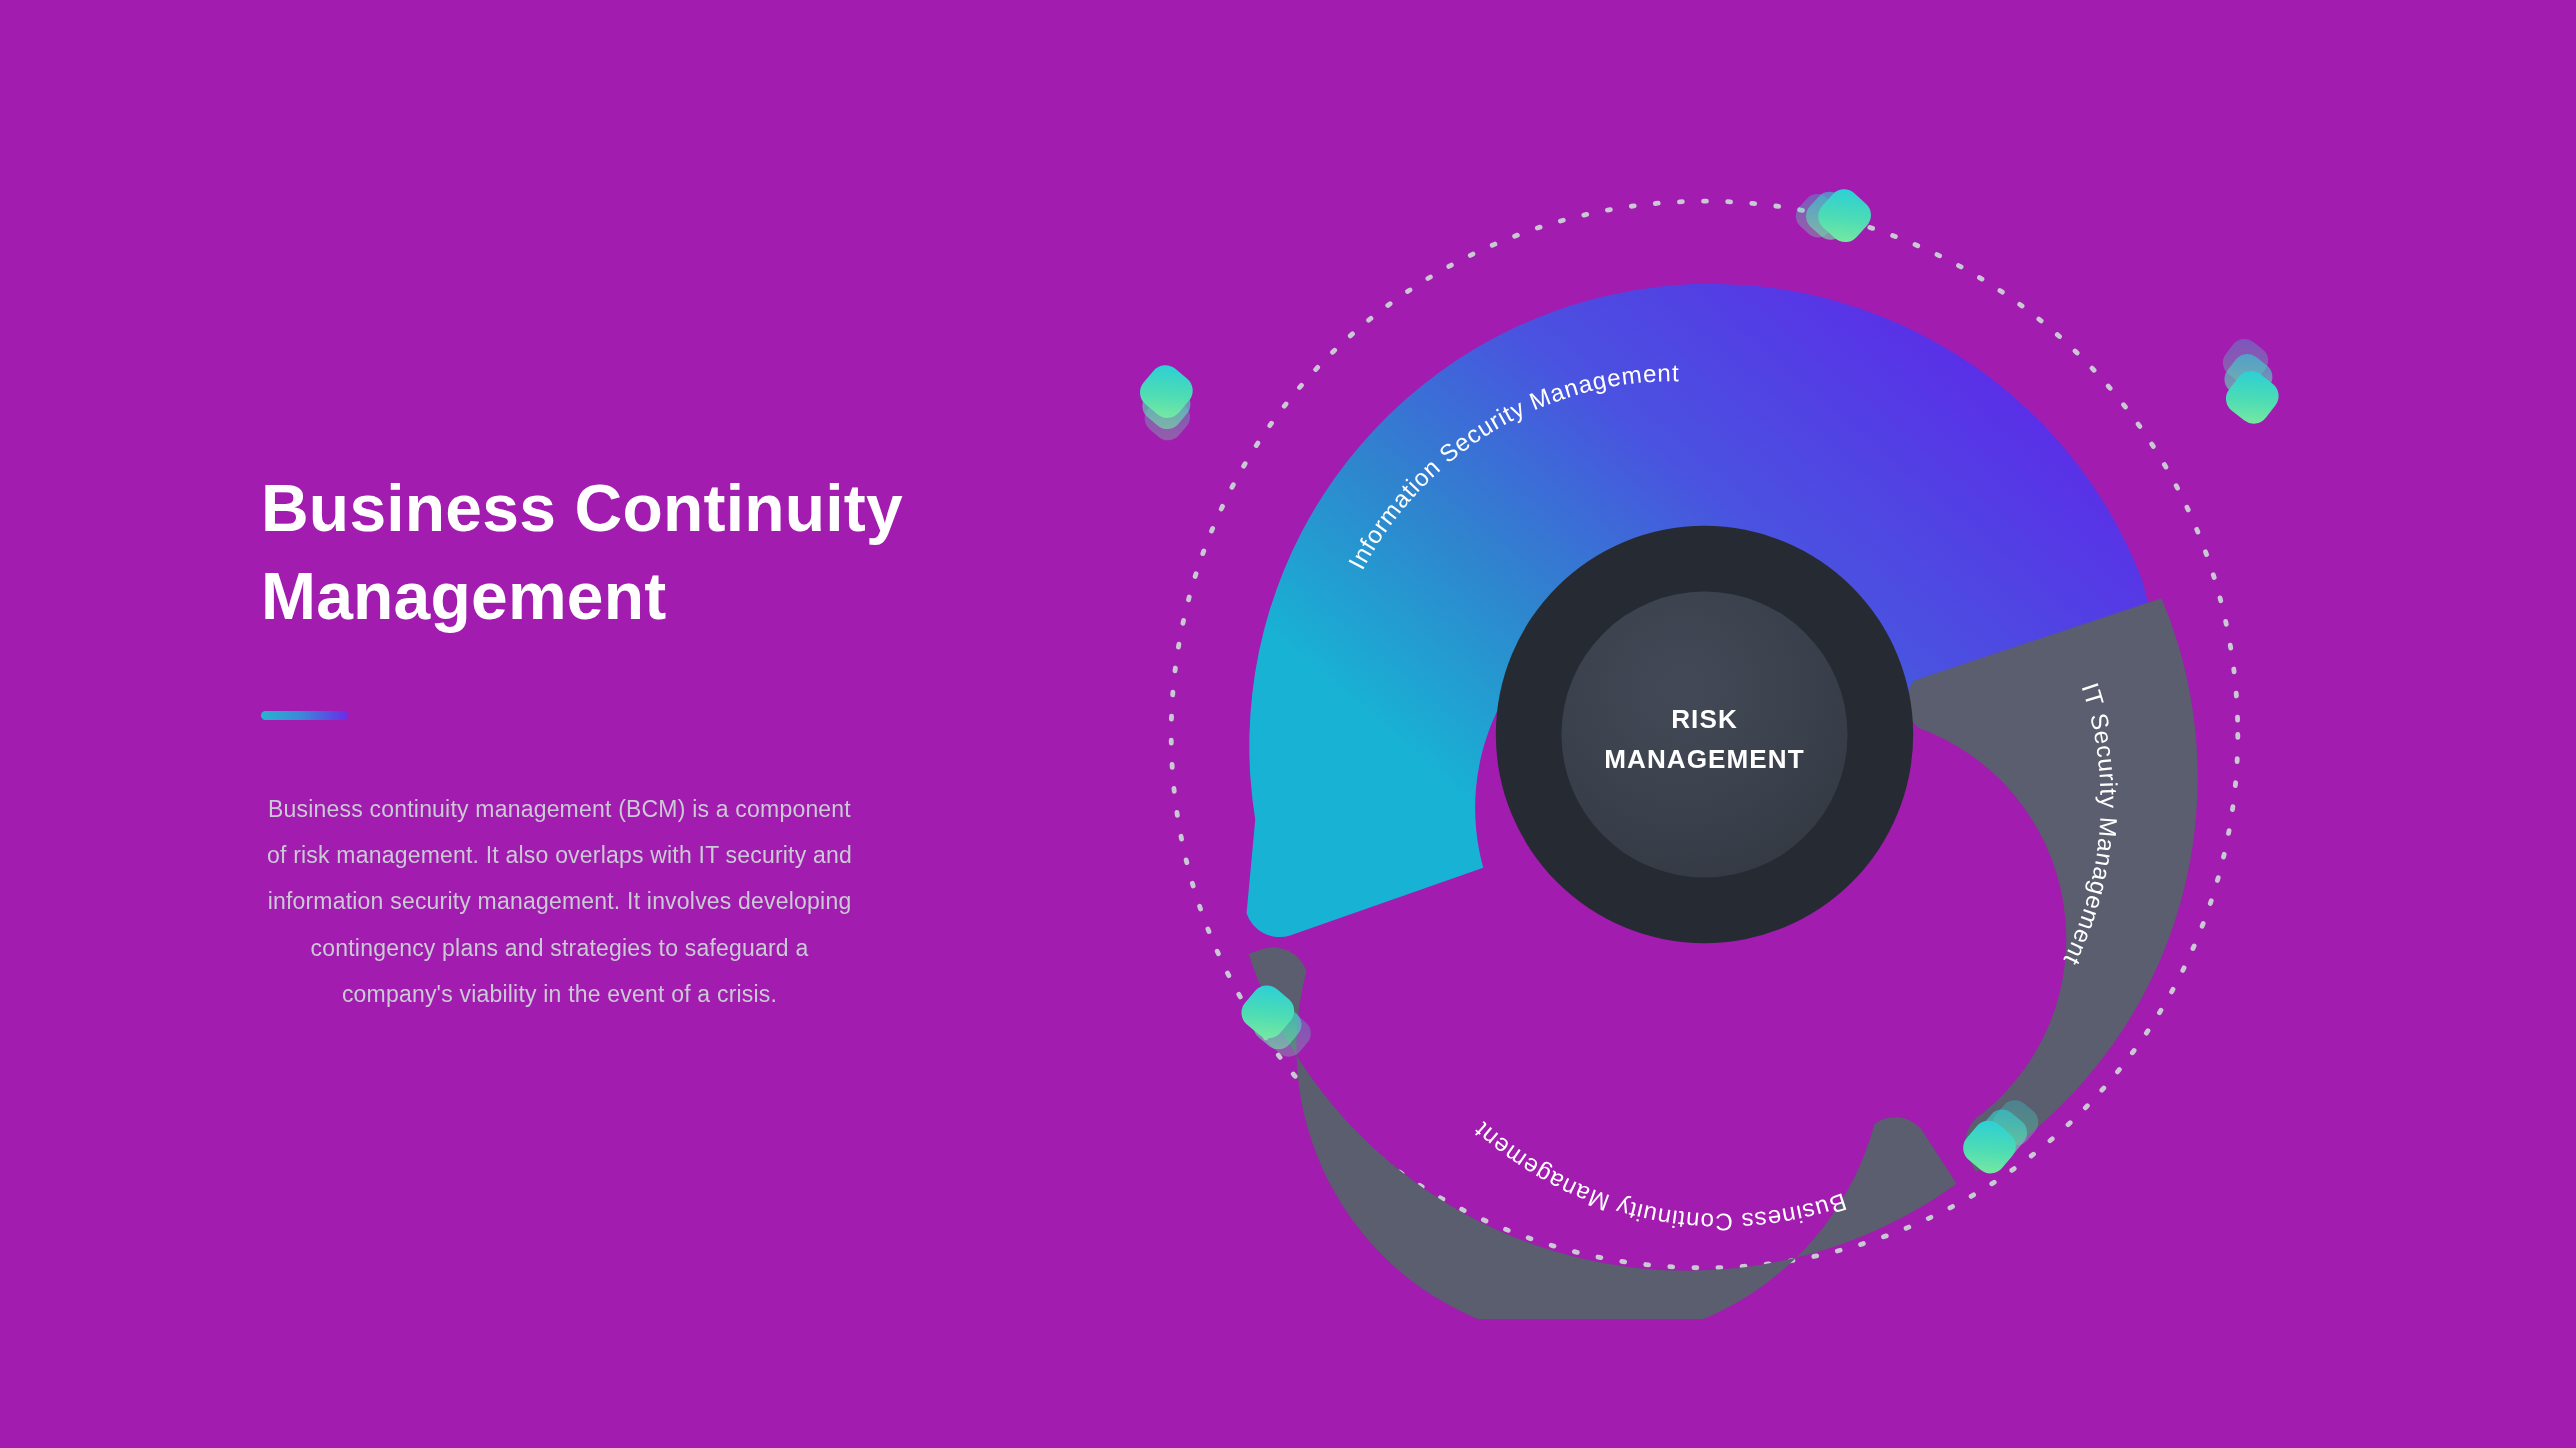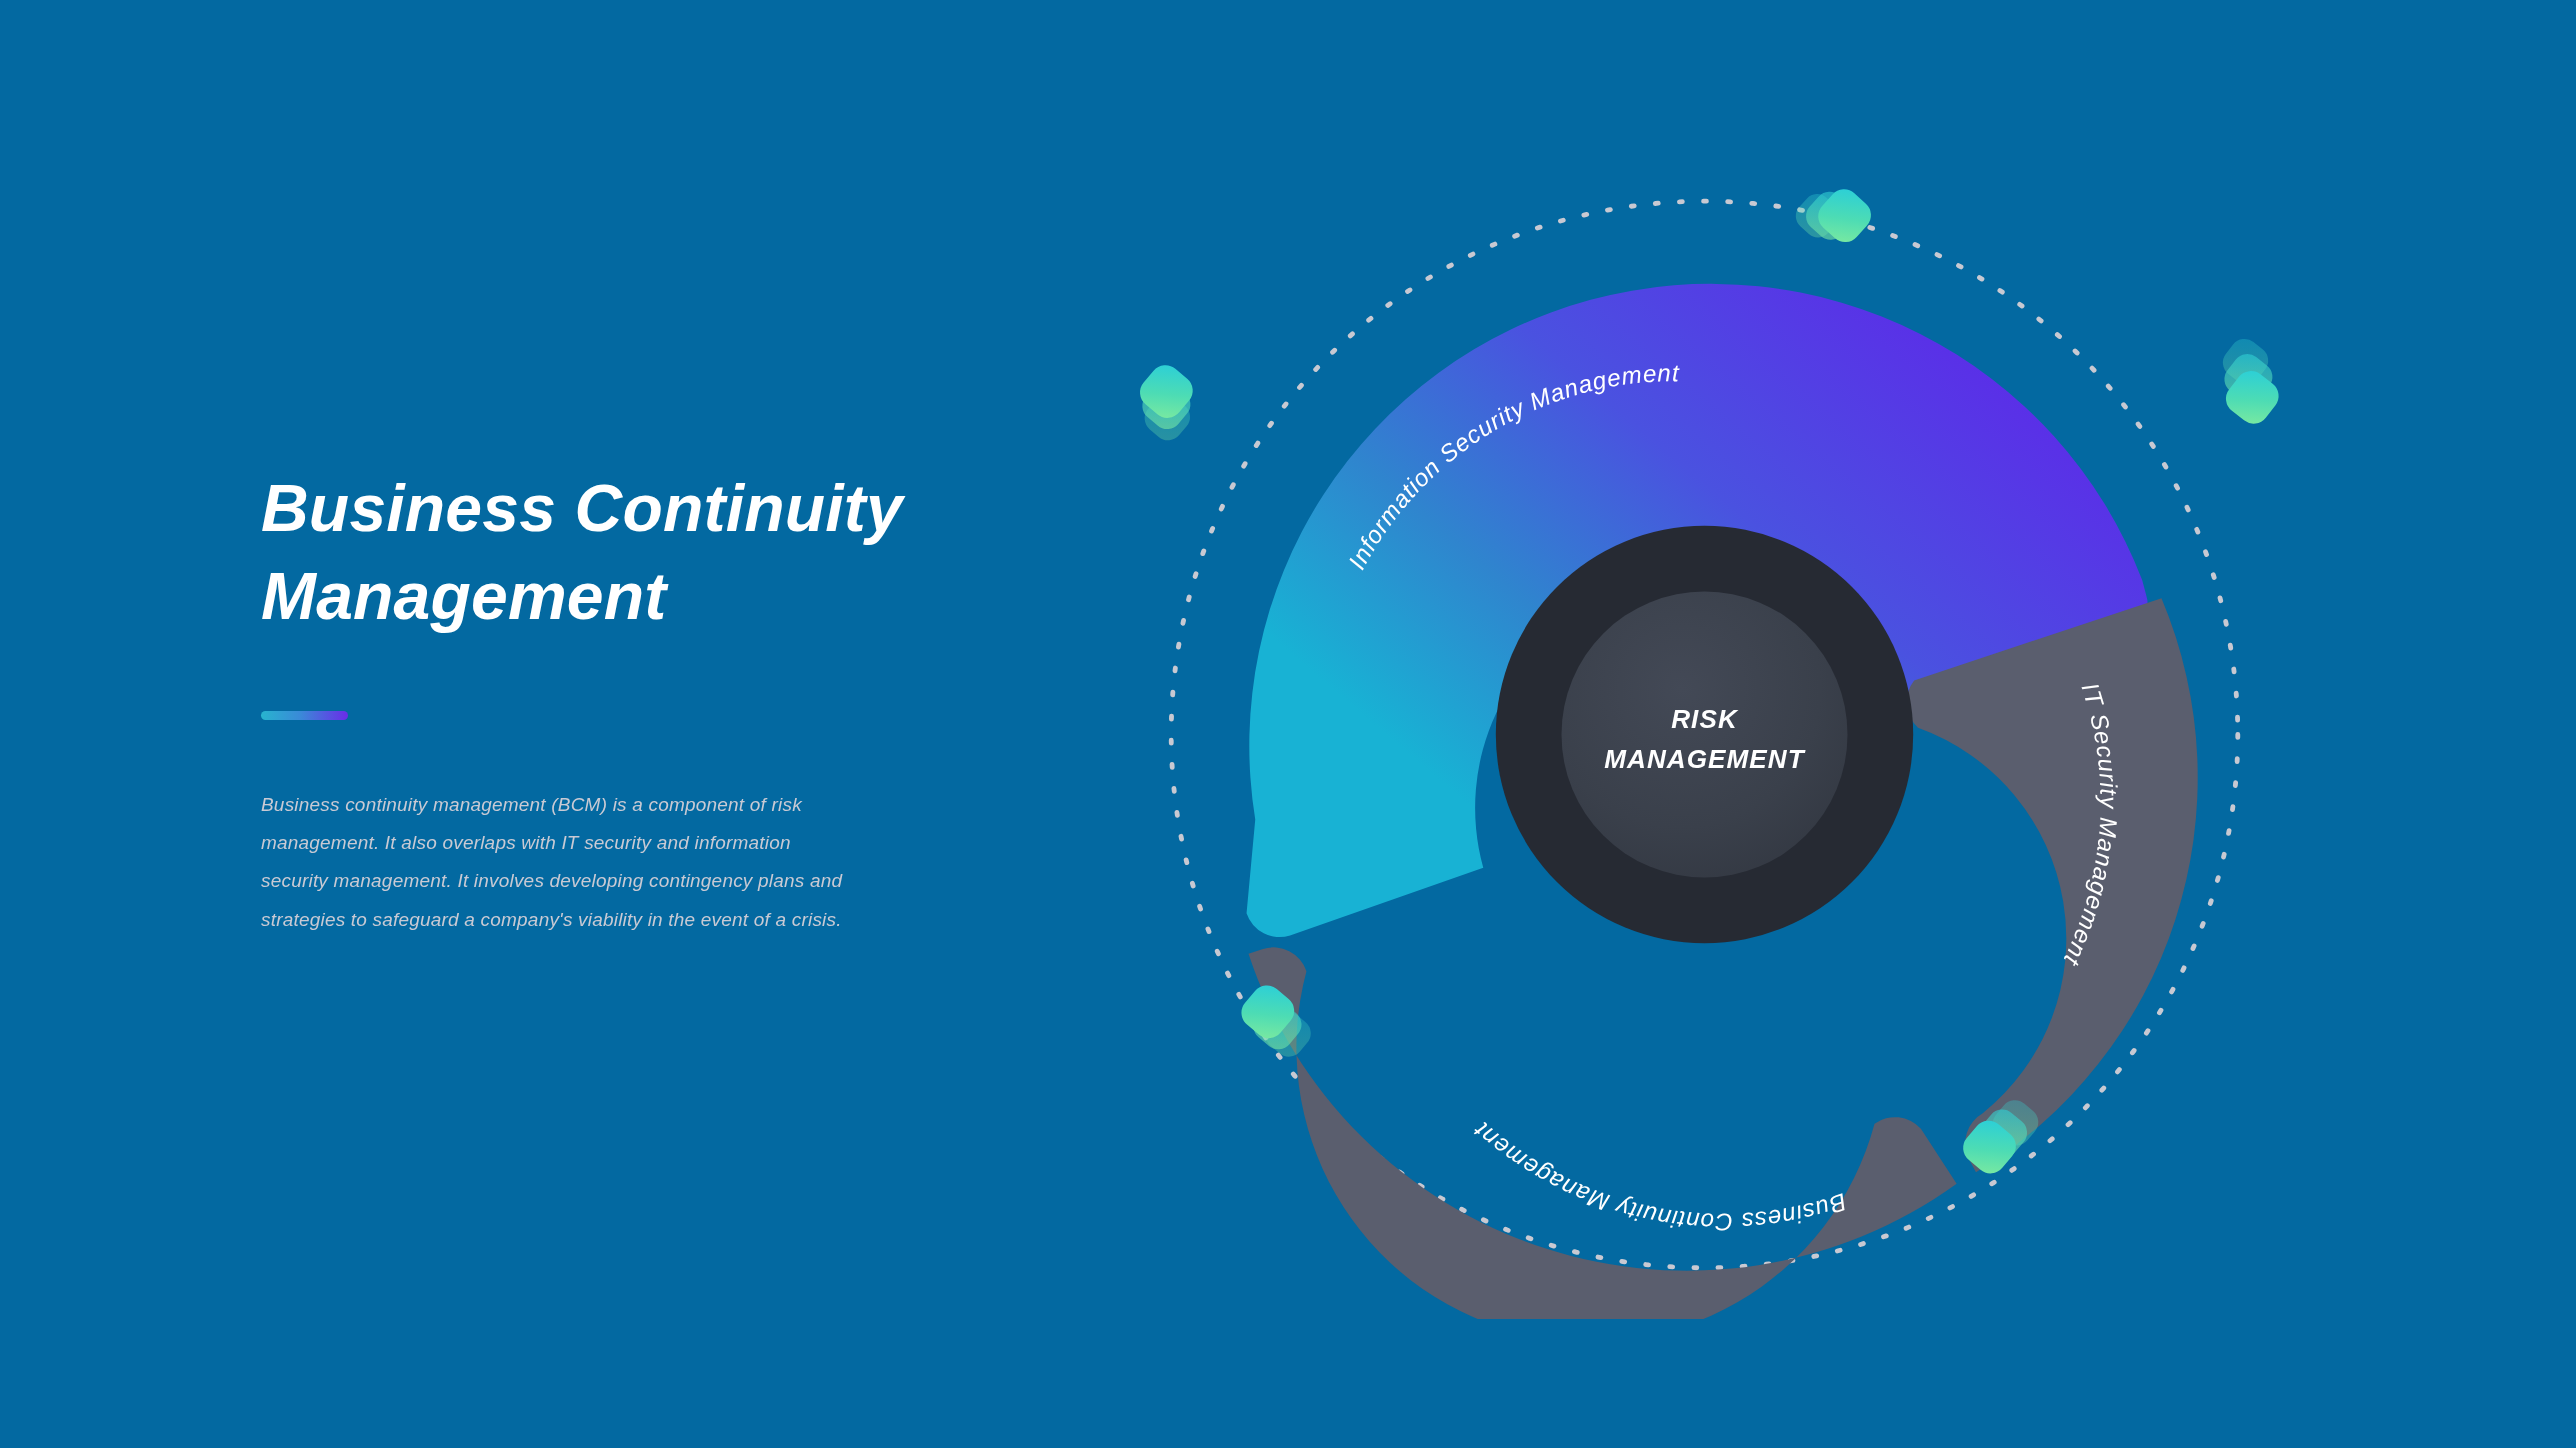--- a/index.html
+++ b/index.html
@@ -8,22 +8,21 @@
   }
   body {
     width: 2576px; height: 1449px;
     overflow: hidden;
     font-family: "Liberation Sans", sans-serif;
     -webkit-font-smoothing: antialiased;
   }
   #slide {
     position: relative;
     width: 2576px; height: 1449px;
-    background: #0369a1;
-    font-style: italic;
+    background: #a21caf;
   }
 
   
   #left-panel {
     position: absolute;
     left: 261px; top: 464px;
     width: 657px;
   }
   #page-title {
     font-size: 66px;
@@ -36,24 +35,25 @@
   }
   #accent-rule {
     margin-top: 70px;
     width: 87px; height: 8.7px;
     border-radius: 4.8px;
     background: linear-gradient(90deg, #27b4cf 0%, #3a8ad8 45%, #6a2ce8 100%);
   }
   #body-copy {
     margin-top: 66px;
     width: 597px;
-    font-size: 19px;
+    font-size: 23px;
     line-height: 2.02;
     color: #c9cad4;
     letter-spacing: 0.2px;
+    text-align: center;
   }
 
   
   #diagram {
     position: absolute;
     left: 1120px; top: 150px;
     width: 1169px; height: 1169px;
   }
   #diagram svg { display: block; width: 1169px; height: 1169px; }
 

